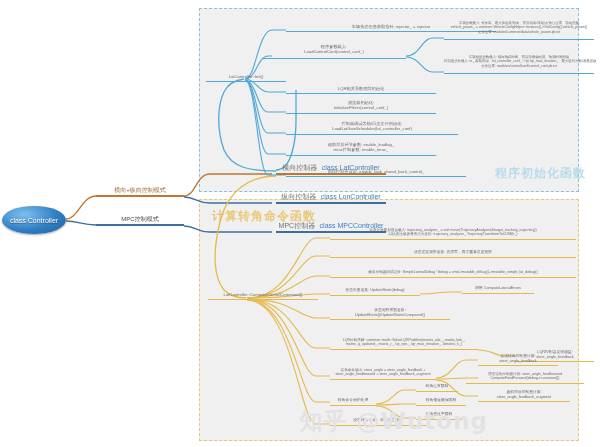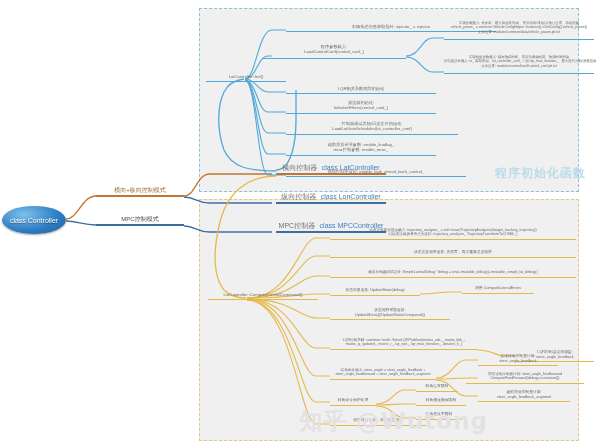--- a/index.html
+++ b/index.html
@@ -77,20 +77,21 @@
 </style>
 </head>
 <body>
 
 <div id="stage">
 
   <div class="panel blue" style="left:199px;top:8px;width:378px;height:182px;"></div>
   <div class="panel gold" style="left:199px;top:199px;width:378px;height:240px;"></div>
 
   <div class="panel-title blue" style="left:495px;top:165px;">程序初始化函数</div>
+  <div class="panel-title gold" style="left:212px;top:208px;">计算转角命令函数</div>
 
   <svg class="wires" viewBox="0 0 600 447">
 
     <path d="M66,219 C78,219 82,196 96,196 L184,196" stroke="#c0762f" stroke-width="1.4" fill="none"></path>
 
     <path d="M66,221 C78,221 82,225 96,225 L184,225" stroke="#3c6fa0" stroke-width="1.4" fill="none"></path>
 
     <path d="M184,196 C196,196 196,174 210,174 L272,174" stroke="#c0762f" stroke-width="1.3" fill="none"></path>
 
     <path d="M184,197 C196,197 196,203 210,203 L272,203" stroke="#3c6fa0" stroke-width="1.3" fill="none"></path>

